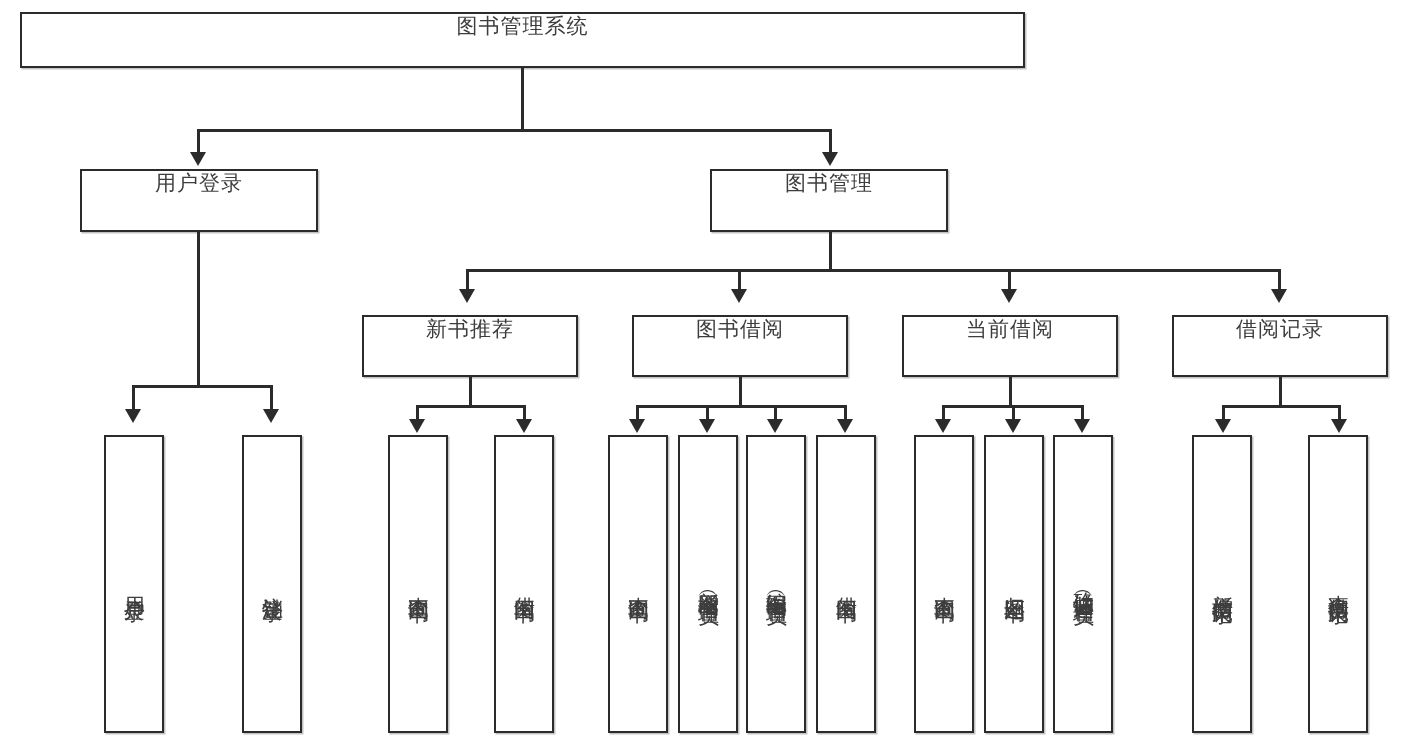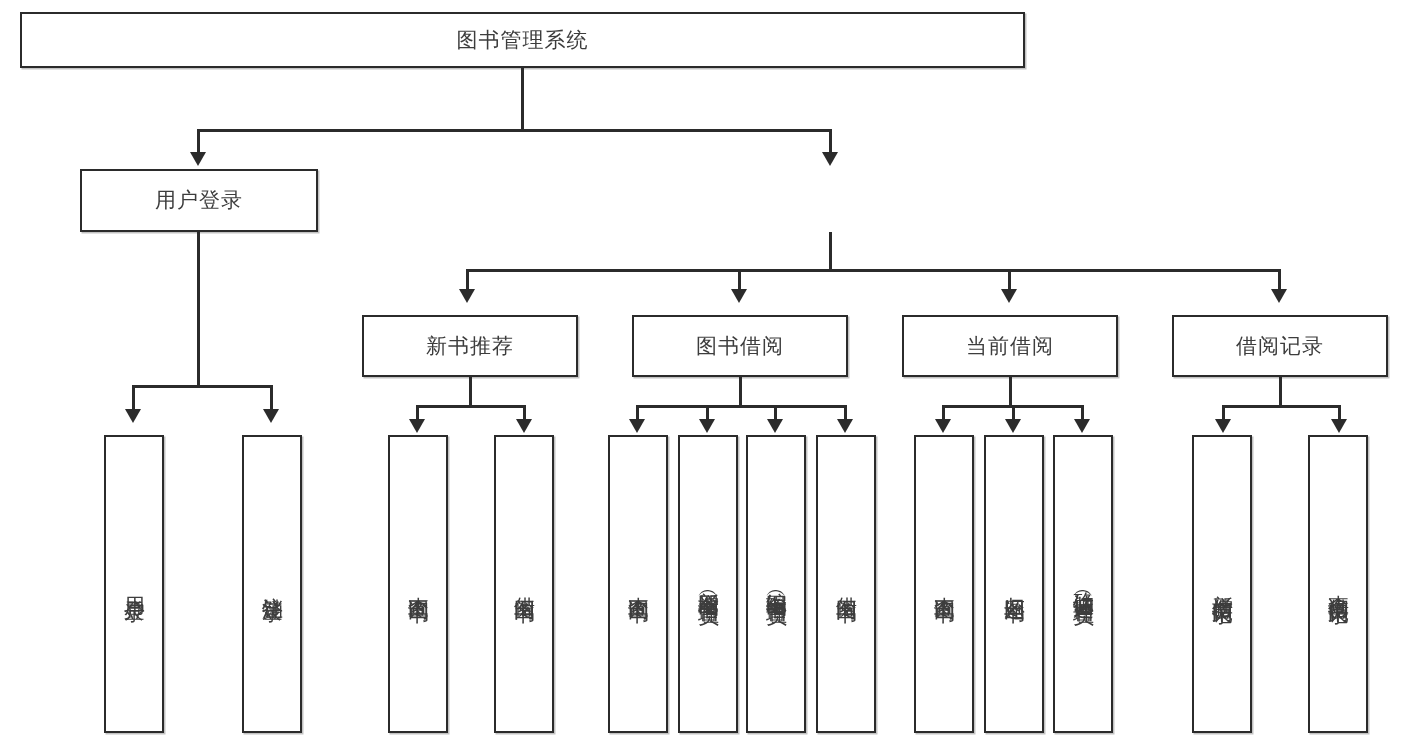--- a/index.html
+++ b/index.html
@@ -14,21 +14,20 @@
     background: #ffffff;
     font-family: "DejaVu Sans", "Liberation Sans", sans-serif;
     overflow: hidden;
   }
   .node {
     position: absolute;
     box-sizing: border-box;
     border: 2.5px solid #2b2b2b;
     background: #ffffff;
     display: flex;
-    align-items: center;
     justify-content: center;
     color: #3a3a3a;
     box-shadow: 1.5px 1.5px 0 rgba(120,120,120,0.45);
   }
   .node .lbl {
     font-size: 21px;
     line-height: 1.15;
     letter-spacing: 1px;
     white-space: nowrap;
     color: #3d3d3d;
@@ -93,20 +92,23 @@
   <div class="conn vline" style="left:197px; top:129px; height:26px;"></div>
   <div class="arrow" style="left:190px; top:152px;"></div>
 
   <div class="conn vline" style="left:829px; top:129px; height:26px;"></div>
   <div class="arrow" style="left:822px; top:152px;"></div>
 
   <div class="node" style="left:80px; top:169px; width:238px; height:63px;">
     <span class="lbl">用户登录</span>
   </div>
 
+  <div class="node" style="left:710px; top:169px; width:238px; height:63px;">
+    <span class="lbl">图书管理</span>
+  </div>
 
   <div class="conn vline" style="left:197px; top:232px; height:155px;"></div>
   <div class="conn hline" style="left:132px; top:385px; width:138px;"></div>
   <div class="conn vline" style="left:132px; top:385px; height:26px;"></div>
   <div class="arrow" style="left:125px; top:409px;"></div>
   <div class="conn vline" style="left:270px; top:385px; height:26px;"></div>
   <div class="arrow" style="left:263px; top:409px;"></div>
 
   <div class="conn vline" style="left:829px; top:232px; height:39px;"></div>
   <div class="conn hline" style="left:466px; top:269px; width:814px;"></div>

